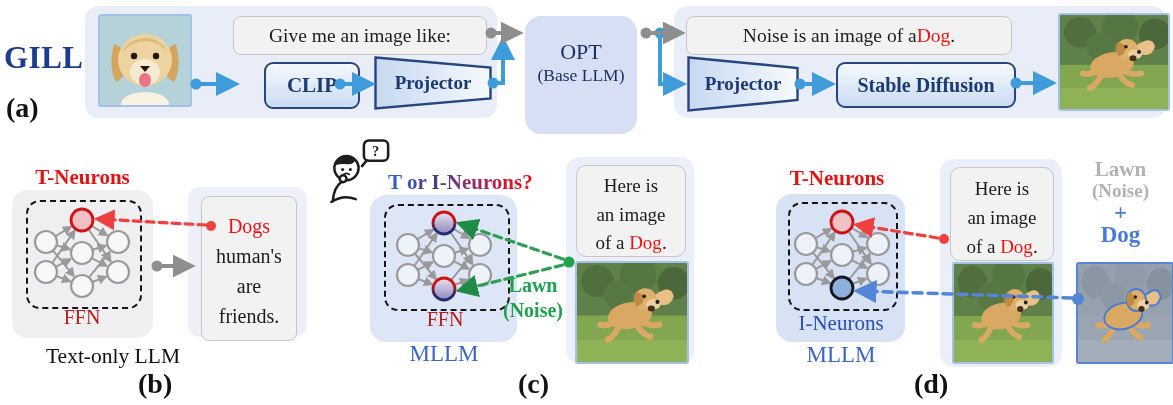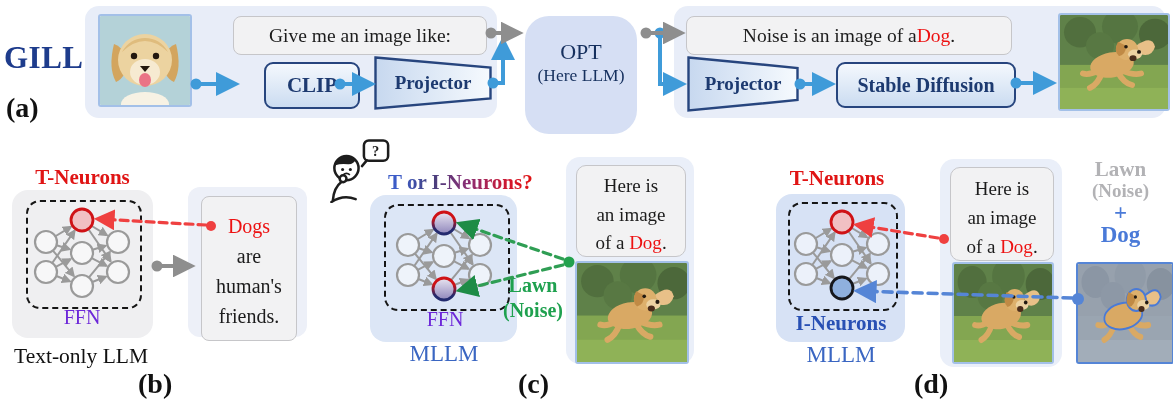--- a/index.html
+++ b/index.html
@@ -12,41 +12,41 @@
   .panel-blue-d{background:#d7e2f5;border-radius:16px;}
   .panel-lite{background:#eaeff9;border-radius:14px;}
   .bubble-outer{background:#edf0f8;border-radius:12px;}
   .graybox{position:absolute;background:#f2f2f3;border:1.5px solid #c6c6c9;border-radius:8px;
            display:flex;align-items:center;justify-content:center;color:#1c1c1c;}
   .graybox.multiline{display:block;text-align:center;}
   .navybox{position:absolute;border:2.2px solid #27457e;border-radius:9px;
            background:linear-gradient(180deg,#f4f8fd 0%,#cbdcf1 100%);
            display:flex;align-items:center;justify-content:center;
            color:#1d3a70;font-weight:bold;}
-  .optbox{position:absolute;background:#d6dff4;border-radius:24px;text-align:center;color:#16305e;}
+  .optbox{position:absolute;background:#d6dff4;border-radius:16px;text-align:center;color:#16305e;}
   .projector{position:absolute;}
   .projector svg{position:absolute;inset:0;width:100%;height:100%;}
   .proj-shape{fill:url(#projGrad);stroke:#27457e;stroke-width:2.4;}
   .proj-label{position:absolute;inset:0;display:flex;align-items:center;justify-content:center;
               color:#1d3a70;font-weight:bold;font-size:19px;}
   .dashedbox{position:absolute;border:2.2px dashed #151515;border-radius:14px;}
   .ffn-net{position:absolute;}
   .ffn-net svg{width:100%;height:100%;display:block;}
   .net-link{stroke:#9a9a9a;stroke-width:2;fill:none;}
   .net-node{fill:#fdfdfe;fill-opacity:.55;stroke:#9a9a9a;stroke-width:2.2;}
   .net-node.hl-t{fill:#f1c0c3;fill-opacity:1;stroke:#cf1216;stroke-width:2.8;}
   .net-node.hl-i{fill:#8fb0de;fill-opacity:1;stroke:#16171c;stroke-width:2.8;}
   .net-node.hl-ti{fill:url(#tiFill);fill-opacity:1;stroke:url(#tiStroke);stroke-width:2.8;}
   .lbl{position:absolute;}
   .t-red{color:#e01414;font-weight:bold;font-size:21px;text-align:center;}
-  .i-blue{color:#2850b4;font-weight:bold;font-size:21px;text-align:center;}
+  .i-blue{color:#2850b4;font-weight:normal;font-size:21px;text-align:center;}
   .mllm{color:#3a66c2;font-weight:normal;font-size:23px;text-align:center;}
   .gill{color:#1e3c8c;font-weight:bold;font-size:31px;letter-spacing:.5px;}
   .letter{color:#111;font-weight:bold;font-size:28px;}
-  .ffn-lbl{color:#6d28d9;font-size:20px;text-align:center;}
+  .ffn-lbl{color:#b91c1c;font-size:20px;text-align:center;}
   .caption{color:#111;font-size:21.5px;}
   .green-lbl{color:#1fa14f;font-weight:bold;font-size:20px;text-align:center;}
   .c-question{font-size:21px;font-weight:bold;white-space:nowrap;
       background:linear-gradient(90deg,#3c5cc7 0%,#3c5cc7 8%,#45407e 30%,#8a2e74 55%,#d5162a 85%,#e01212 100%);
       -webkit-background-clip:text;background-clip:text;color:transparent;-webkit-text-fill-color:transparent;}
   .legend{position:absolute;text-align:center;font-weight:bold;line-height:22px;}
   .legend .gray{color:#b2b2b5;font-size:21px;}
   .legend .gray2{color:#b2b2b5;font-size:19px;}
   .legend .blue{color:#4a7ad8;font-size:23px;}
   .photo{position:absolute;border:2px solid #a3c0e8;border-radius:3px;overflow:hidden;}
@@ -111,21 +111,21 @@
 
   <div class="projector" style="left:374px;top:56px;width:118px;height:54px;">
     <svg viewBox="0 0 118 54" preserveAspectRatio="none">
       <polygon class="proj-shape" points="1.5,1.5 116.5,11.5 116.5,42.5 1.5,52.5"></polygon>
     </svg>
     <span class="proj-label">Projector</span>
   </div>
 
   <div class="optbox" style="left:525px;top:16px;width:112px;height:95px;padding-top:23px;">
     <div style="font-size:22px;">OPT</div>
-    <div style="font-size:17.5px;">(Here LLM)</div>
+    <div style="font-size:17.5px;">(Base LLM)</div>
   </div>
 
   <div class="graybox" style="left:686px;top:16px;width:324px;height:37px;font-size:19.5px;">
       <span>Noise is an image of a </span>
       <span style="color: rgb(237, 18, 18);">Dog</span>
       <span>.</span>
     </div>
 
   <div class="projector" style="left:687px;top:56px;width:112px;height:56px;">
     <svg viewBox="0 0 112 56" preserveAspectRatio="none">
@@ -182,27 +182,27 @@
         <circle cx="16" cy="37" r="11" class="net-node"></circle>
         <circle cx="16" cy="67" r="11" class="net-node"></circle>
         <circle cx="52" cy="15" r="11" class="net-node hl-t"></circle>
         <circle cx="52" cy="48" r="11" class="net-node"></circle>
         <circle cx="52" cy="81" r="11" class="net-node"></circle>
         <circle cx="88" cy="37" r="11" class="net-node"></circle>
         <circle cx="88" cy="67" r="11" class="net-node"></circle>
       </svg>
     </div>
   <div class="lbl ffn-lbl" style="left:26px;top:306px;width:112px;">FFN</div>
-  <div class="lbl caption" style="left:14px;top:344px;width:180px;">Text-only LLM</div>
+  <div class="lbl caption" style="left:0;top:344px;width:180px;text-align:right;">Text-only LLM</div>
   <div class="lbl letter" style="left:138px;top:368px;">(b)</div>
   <div class="panel bubble-outer" style="left:188px;top:187px;width:119px;height:150px;"></div>
   <div class="graybox multiline" style="left:201px;top:196px;width:94px;height:129px;font-size:20px;line-height:30px;padding-top:14px;">
       <div class="bubble-line"><span style="color: rgb(237, 18, 18);">Dogs</span></div>
+      <div class="bubble-line"><span>human's</span></div>
       <div class="bubble-line"><span>are</span></div>
-      <div class="bubble-line"><span>human's</span></div>
       <div class="bubble-line"><span>friends.</span></div>
     </div>
 
   <div class="thinker" style="left:330px;top:139px;width:62px;height:64px;">
     <svg viewBox="0 0 64 66">
       <g fill="none" stroke="#1d1d1d" stroke-width="2.6" stroke-linecap="round" stroke-linejoin="round">
         <rect x="35" y="1.5" width="25" height="21" rx="5" fill="#fff"></rect>
         <path d="M38,22 l-5,6"></path>
         <circle cx="17" cy="30" r="12.5" fill="#fff"></circle>
         <path d="M3,63 q1,-13 9,-19"></path>

